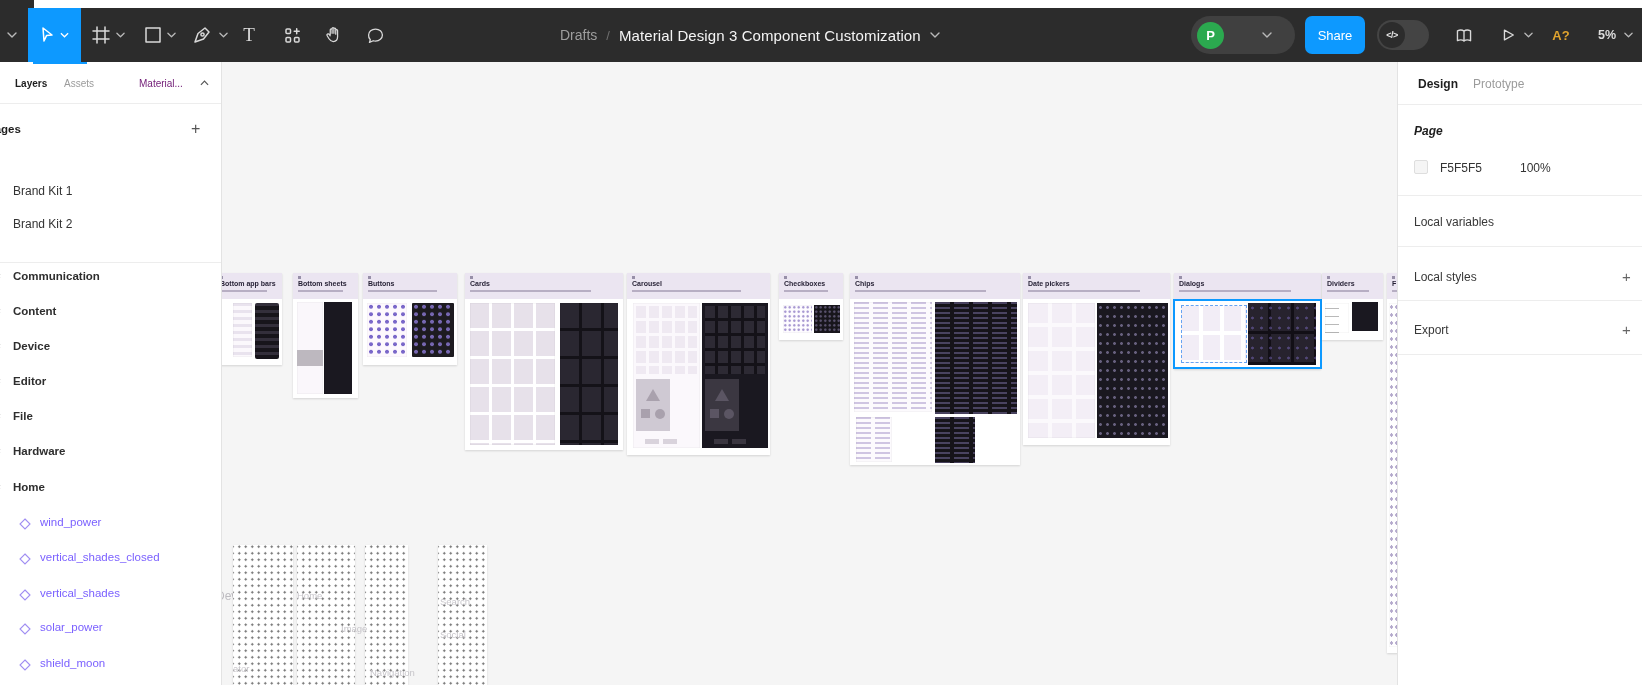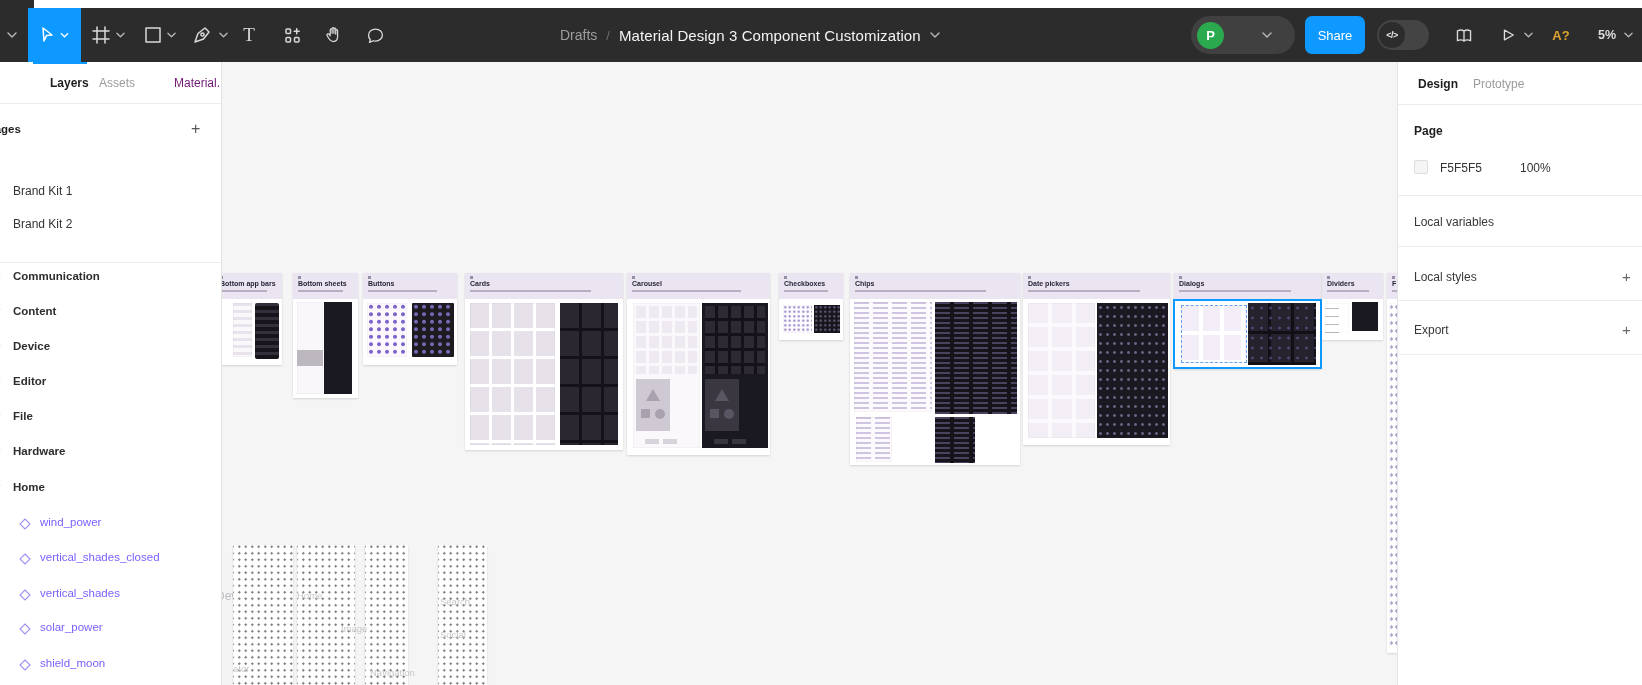--- a/index.html
+++ b/index.html
@@ -29,21 +29,21 @@
   .dev-toggle { left:1377px; top:12px; width:52px; height:30px; background:#444; border-radius:15px; display:flex; align-items:center; }
   .dev-knob { width:26px; height:26px; border-radius:50%; background:#2c2c2c; margin-left:2px;
               color:#e8e8e8; font-size:9px; font-weight:700; display:flex; align-items:center; justify-content:center; letter-spacing:-.5px;}
   .zoom-label { color:#dcdcdc; font-size:12.5px; font-weight:600; }
   .a-badge { color:#dfa32e; font-size:13px; font-weight:700; }
 
   
   .sidebar { left:0; top:62px; width:222px; height:623px; background:#fff; border-right:1px solid #e3e3e3; overflow:hidden; }
   .tab-indicator { left:33px; top:0; width:54px; height:2px; background:#0d99ff; }
   .sb-tabs { left:0; top:0; width:100%; height:42px; border-bottom:1px solid #ededed; }
-  .sb-tab { position:absolute; top:0; height:42px; display:flex; align-items:center; font-size:12px;margin-left:35px; }
+  .sb-tab { position:absolute; top:0; height:42px; display:flex; align-items:center; font-size:10px; }
   .t-layers { left:15px; color:#1e1e1e; font-weight:700; }
   .t-assets { left:64px; color:#9b9b9b; }
   .t-file { left:139px; color:#701a75; }
   .t-file-caret { left:200px; }
   .sb-row { position:absolute; left:0; width:100%; height:24px; display:flex; align-items:center; }
   .pages-hdr { font-size:11.5px; font-weight:700; color:#1e1e1e; position:absolute; left:-13px; }
   .plus-btn { position:absolute; color:#555; font-size:16px; font-weight:400; line-height:16px; }
   .page-name { position:absolute; left:13px; font-size:12px; color:#333; white-space:nowrap; }
   .layer-name { position:absolute; left:13px; font-size:11.5px; font-weight:600; color:#2e2e2e; white-space:nowrap; }
   .frame-glyph { position:absolute; left:-5px; font-size:10px; color:#b5b5b5; }
@@ -501,21 +501,21 @@
     <span class="overlay-label" style="left:218px;top:534px;">Search</span>
     <span class="overlay-label" style="left:218px;top:567px;">Social</span>
     <span class="overlay-label" style="left:148px;top:605px;">Navigation</span>
   </div>
 
   <div class="abs inspector">
     <div class="insp-tabs">
       <span class="i-design">Design</span>
       <span class="i-proto">Prototype</span>
     </div>
-    <span class="i-hdr" style="top:62px;">Page</span>
+    <span class="i-hdr" style="top:62px;font-style:italic;">Page</span>
     <div class="swatch" style="top:98px;"></div>
     <span class="i-val" style="left:42px;top:99px;">F5F5F5</span>
     <span class="i-val" style="left:122px;top:99px;">100%</span>
 
     <div class="i-div" style="top:133px;"></div>
 
     <span class="i-section-label" style="left:16px;top:153px;">Local variables</span>
 
     <div class="i-div" style="top:184px;"></div>
 

